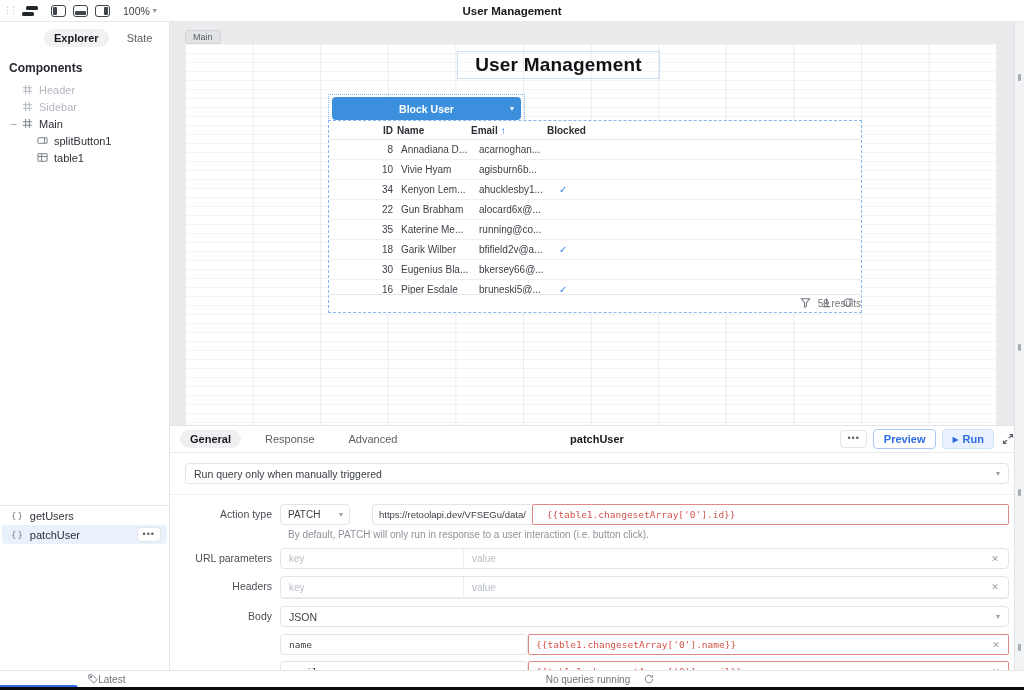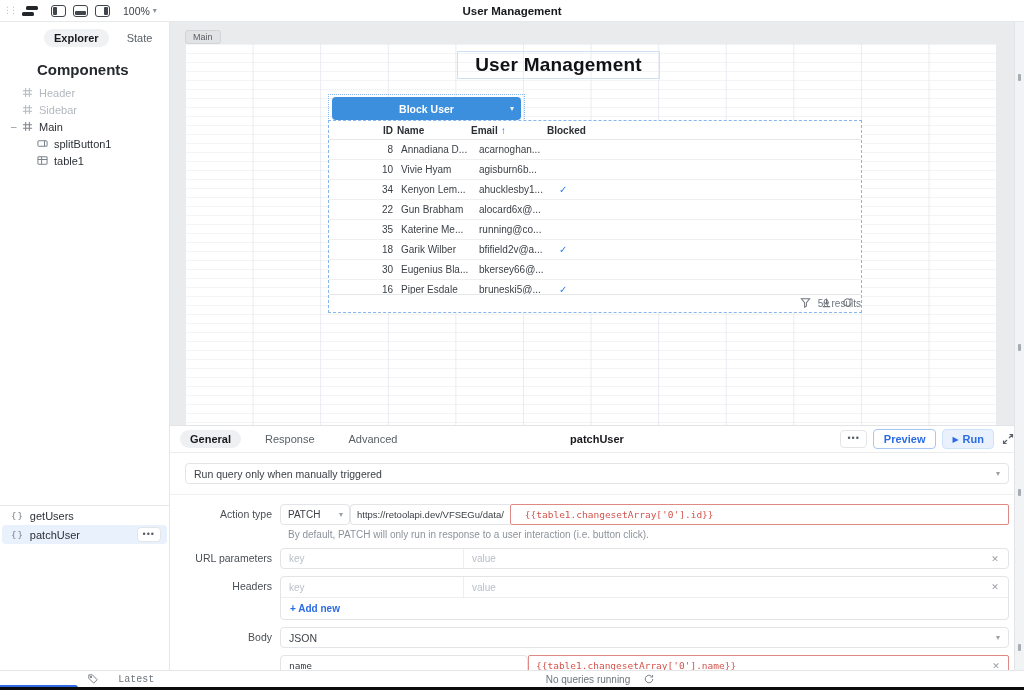--- a/index.html
+++ b/index.html
@@ -21,21 +21,21 @@
   .ptog.right i { right:1px; top:1px; bottom:1px; width:4px; border-radius:1px; }
   .zoom-ctl { margin-left:13px; color:#3a3f45; font-size:10.5px; display:flex; align-items:center; gap:3px; }
   .zoom-ctl .caret { color:#8d939b; font-size:8px; }
   .app-title { position:absolute; left:0; right:0; text-align:center; font-weight:bold; font-size:11.5px; color:#17191c; pointer-events:none; }
 
   
   .sidebar { position:absolute; top:22px; left:0; width:170px; height:648px; background:#fff; border-right:1px solid #e4e6e8; z-index:20; }
   .explorer-tabs { display:flex; align-items:center; gap:8px; padding:7px 0 6px 44px; }
   .etab { font-size:11px; color:#5a6066; padding:3px 10px; border-radius:10px; cursor:default; }
   .etab.active { background:#f0f1f3; color:#17191c; font-weight:bold; }
-  .components-header { font-weight:bold; font-size:15px; color:#25282d; padding:8px 0 6px 9px;margin-left:28px; }
+  .components-header { font-weight:bold; font-size:12px; color:#25282d; padding:8px 0 6px 9px; }
   .tree-row { display:flex; align-items:center; height:17px; font-size:11px; color:#2c3036; position:relative; padding-left:22px; }
   .tree-row.child { padding-left:37px; }
   .tree-row .caret-min { position:absolute; left:11px; color:#8d939b; font-size:10px; }
   .tree-row .t-icon { width:12px; height:12px; margin-right:5px; color:#7c828b; flex:0 0 auto; display:inline-flex; }
   .tree-row.muted, .tree-row.muted .t-icon { color:#b3b8bf; }
   .tree-row svg { width:11px; height:11px; }
 
   .code-panel { position:absolute; top:483px; left:0; right:0; border-top:1px solid #e7e8ea; background:#fff; }
   .code-header { display:flex; align-items:center; height:24px; padding:0 8px; }
   .code-header .ttl { font-weight:bold; font-size:11px; color:#25282d; flex:1; }
@@ -93,21 +93,21 @@
   .expand-ic svg { width:12px; height:12px; }
 
   .qp-body { padding:10px 15px 0 15px; }
   .select-box { height:21px; border:1px solid #e2e4e8; border-radius:4px; display:flex; align-items:center; padding:0 8px; font-size:10.5px; color:#3c4147; position:relative; background:#fff; }
   .select-box .scaret { position:absolute; right:8px; color:#9aa0a8; font-size:8px; }
   .qp-divider { border-top:1px solid #eef0f2; margin:10px -15px 9px -15px; }
 
   .form-row { display:flex; align-items:flex-start; margin-bottom:7px; }
   .form-label { width:95px; flex:0 0 auto; text-align:right; padding-right:8px; font-size:10.5px; color:#4a4f55; line-height:21px; }
   .form-fields { flex:1; display:flex; align-items:center; min-width:0; }
-  .mini-select { width:70px; height:21px; border:1px solid #e2e4e8; border-radius:4px; display:flex; align-items:center; padding:0 7px; font-size:10px; color:#3c4147; position:relative; margin-right:0; flex:0 0 auto; }
+  .mini-select { width:70px; height:21px; border:1px solid #e2e4e8; border-radius:4px; display:flex; align-items:center; padding:0 7px; font-size:10px; color:#3c4147; position:relative; margin-right:22px; flex:0 0 auto; }
   .mini-select .scaret { position:absolute; right:6px; color:#9aa0a8; font-size:8px; }
   .url-base { height:21px; border:1px solid #e2e4e8; border-radius:4px 0 0 4px; border-right:none; display:flex; align-items:center; padding:0 6px; font-size:9.5px; color:#3c4147; white-space:nowrap; flex:0 0 auto; }
   .expr-box { height:21px; border:1px solid #dd8a84; border-radius:2px; flex:1; display:flex; align-items:center; padding:0 14px; font-size:9.5px; color:#d4544c; overflow:hidden; white-space:nowrap; }
   .hint-row { margin:-3px 0 8px 103px; font-size:10px; color:#8d939b; }
 
   .kv-box { flex:1; border:1px solid #e2e4e8; border-radius:4px; display:flex; align-items:stretch; height:21px; }
   .kv-box .kcell { width:183px; border-right:1px solid #eceef0; display:flex; align-items:center; padding:0 8px; flex:0 0 auto; }
   .kv-box .vcell { flex:1; display:flex; align-items:center; padding:0 8px; }
   .kv-x { width:26px; display:flex; align-items:center; justify-content:center; color:#9aa0a8; font-size:9px; flex:0 0 auto; }
   input.ghost { border:none; outline:none; width:100%; font-size:10px; color:#3c4147; font-family:"Liberation Sans",sans-serif; background:transparent; }
@@ -121,21 +121,21 @@
   .body-row { display:flex; align-items:center; margin-bottom:6px; }
   .body-key { width:248px; height:21px; border:1px solid #e2e4e8; border-radius:4px; display:flex; align-items:center; padding:0 8px; font-size:9.5px; color:#3c4147; margin-right:0; flex:0 0 auto; font-family:"DejaVu Sans Mono",monospace; }
   .body-val { flex:1; height:21px; border:1px solid #dd8a84; border-radius:2px; display:flex; align-items:center; margin-left:0; }
   .body-val .expr { flex:1; padding:0 7px; font-size:9.5px; color:#d4544c; font-family:"DejaVu Sans Mono",monospace; white-space:nowrap; overflow:hidden; }
   .body-val .kv-x { width:24px; }
 
   
   .statusbar { position:absolute; left:0; top:670px; width:1024px; height:17px; background:#fff; border-top:1px solid #e4e6e8; display:flex; align-items:center; z-index:40; }
   .env-pill { height:17px; background:#2e6be5; border-radius:0 3px 3px 0; display:flex; align-items:center; gap:5px; padding:0 9px 0 7px; color:#fff; font-weight:bold; font-size:10px;margin-top:28px; }
   .env-pill .dot { width:5px; height:5px; border-radius:50%; background:#8fb0f2; }
-  .latest { display:flex; align-items:center; gap:20px; margin-left:10px; color:#6f757d; font-size:10px;font-family:Liberation Mono, monospace; }
+  .latest { display:flex; align-items:center; gap:0; margin-left:10px; color:#6f757d; font-size:10px; }
   .latest svg { width:10px; height:10px; }
   .run-status { position:absolute; left:500px; width:200px; text-align:center; color:#6f757d; font-size:10px; display:flex; align-items:center; justify-content:center; gap:14px; }
   .run-status svg { width:10px; height:10px; }
   .bottom-strip { position:absolute; left:0; top:687px; width:1024px; height:3px; background:#0b0b0b; z-index:50; }
 </style>
 </head>
 <body>
 
 <div class="topbar">
   <span class="drag-dots">⋮⋮</span>
@@ -404,21 +404,20 @@
         <div class="group-box">
           <div class="g-row1">
             <div class="kcell">
                 <input class="ghost" placeholder="key" style="">
               </div>
             <div class="vcell">
                 <input class="ghost" placeholder="value" style="">
               </div>
             <div class="kv-x">✕</div>
           </div>
-          <div class="add-new">+ Add new</div>
         </div>
       </div>
     </div>
 
     <div class="form-row">
       <div class="form-label">Body</div>
       <div class="form-fields">
         <div class="select-box" style="flex:1">
           <span>JSON</span>
           <span class="scaret">▾</span>

